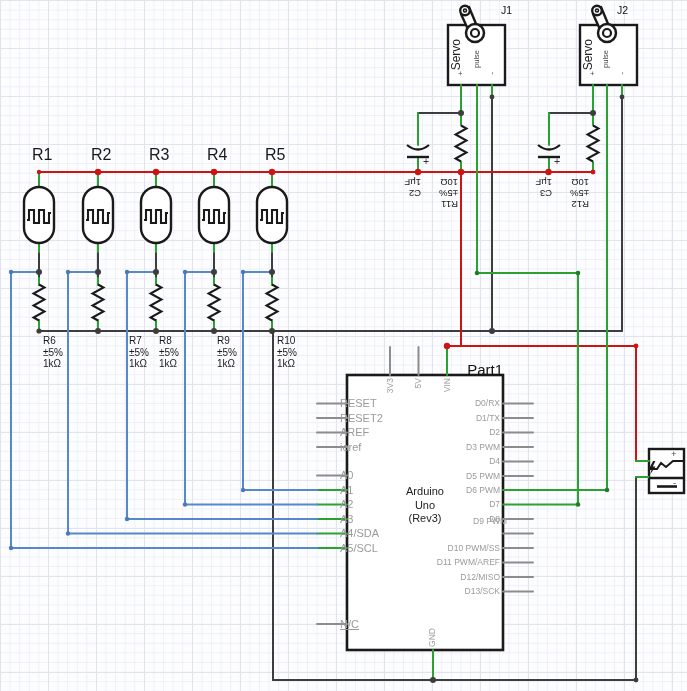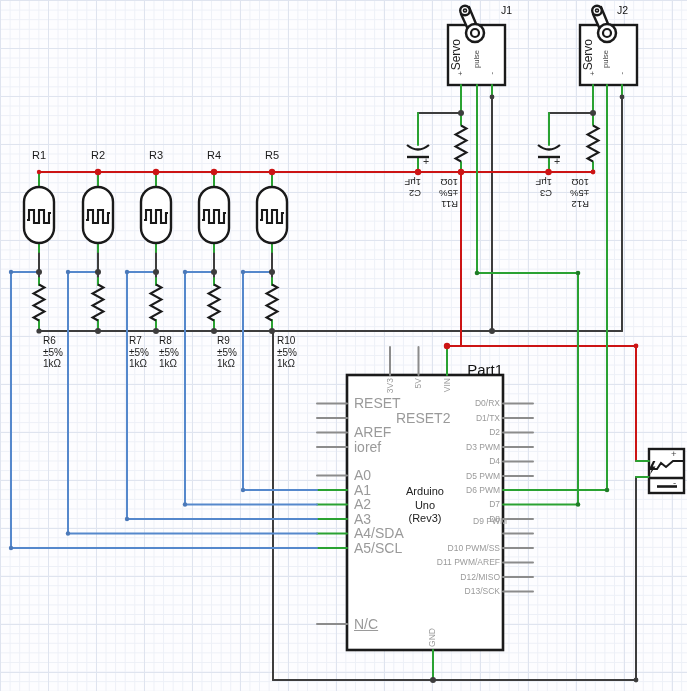--- a/index.html
+++ b/index.html
@@ -8,24 +8,24 @@
     position:relative;width:687px;height:691px;overflow:hidden;
     background-color:#fdfdff;
     background-image:
       linear-gradient(#dfe4ef 1px, transparent 1px),
       linear-gradient(90deg,#dfe4ef 1px, transparent 1px),
       linear-gradient(#edf0f7 1px, transparent 1px),
       linear-gradient(90deg,#edf0f7 1px, transparent 1px);
     background-size:48px 48px,48px 48px,9.6px 9.6px,9.6px 9.6px;
   }
   .canvas svg{position:absolute;left:0;top:0;}
-  .lbl{position:absolute;color:#1a1a1a;font-size:11px;line-height:12px;white-space:pre-line;}
+  .lbl{position:absolute;color:#1a1a1a;font-size:16px;line-height:12px;white-space:pre-line;}
   .rblock{position:absolute;color:#1a1a1a;font-size:10px;line-height:11.5px;white-space:pre-line;}
   .rlabel{position:absolute;font-size:9.5px;line-height:11px;color:#1a1a1a;white-space:pre-line;transform:rotate(180deg);}
-  .pinL{position:absolute;left:354px;font-size:14px;color:#9a9a9a;line-height:10px;}
+  .pinL{position:absolute;left:340px;font-size:11px;color:#9a9a9a;line-height:10px;}
   .pinR{position:absolute;left:355px;width:145px;text-align:right;font-size:8.5px;color:#9a9a9a;line-height:10px;}
   .vtext{position:absolute;writing-mode:vertical-rl;transform:rotate(180deg);}
   .vgray{font-size:8.5px;color:#9a9a9a;}
   .servoName{font-size:12px;color:#222222;}
   .servoPin{font-size:7.5px;color:#444444;}
   .ref{position:absolute;font-size:10.5px;color:#111111;}
   .plus{position:absolute;font-size:10.5px;color:#333333;}
   .battTxt{position:absolute;font-size:9.5px;color:#444444;}
   .ardTitle{position:absolute;left:357px;top:485px;width:136px;text-align:center;
     font-size:11px;line-height:13.5px;color:#222222;white-space:pre-line;}
@@ -339,21 +339,21 @@
 <div class="ref" style="left:462px;top:361px;width:41px;text-align:right;font-size:15px;">Part1</div>
 <div class="ardTitle">Arduino
 Uno
 (Rev3)</div>
 <div class="vtext vgray" style="left:385px;top:378px;">3V3</div>
 <div class="vtext vgray" style="left:413px;top:378px;">5V</div>
 <div class="vtext vgray" style="left:442px;top:378px;">VIN</div>
 <div class="vtext vgray" style="left:427px;top:628px;">GND</div>
 
 <div class="pinL" style="top:398px;">RESET</div>
-<div class="pinL" style="top:413px;margin-left:42px;">RESET2</div>
+<div class="pinL" style="top:413px;">RESET2</div>
 <div class="pinL" style="top:427px;">AREF</div>
 <div class="pinL" style="top:442px;">ioref</div>
 <div class="pinL" style="top:470px;text-align:center;">A0</div>
 <div class="pinL" style="top:485px;">A1</div>
 <div class="pinL" style="top:499px;">A2</div>
 <div class="pinL" style="top:514px;">A3</div>
 <div class="pinL" style="top:528px;">A4/SDA</div>
 <div class="pinL" style="top:543px;">A5/SCL</div>
 <div class="pinL" style="top:619px;text-decoration:underline;">N/C</div>
 

